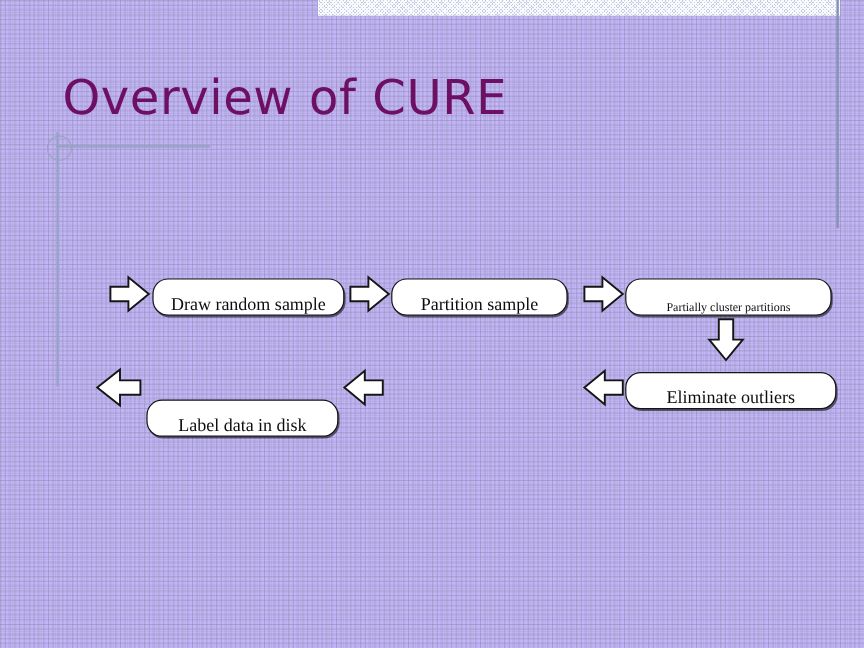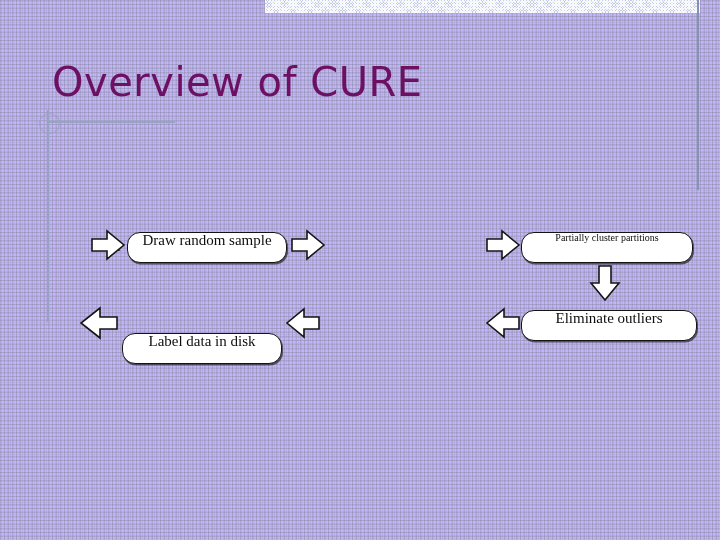--- a/index.html
+++ b/index.html
@@ -127,21 +127,21 @@
     position: absolute;
     box-sizing: border-box;
     border: 1.6px solid #141414;
     border-radius: 13px;
     background: #ffffff;
     color: #0d0d0d;
     font-family: "Liberation Serif", serif;
     font-size: 15px;
     line-height: 1;
     display: flex;
-    align-items: flex-start;
+    align-items: flex-end;
     justify-content: center;
     white-space: nowrap;
     box-shadow: 1px 1.5px 0 rgba(0,0,0,0.55);
   }
   .node.tight { font-size: 10px; }
 
   .plain-label {
     position: absolute;
     font-family: "Liberation Serif", serif;
     font-size: 15px;
@@ -190,20 +190,23 @@
     <div class="node" style="left:82px; top:14px; width:160px; height:31px;">
       <span>Draw random sample</span>
     </div>
 
     <div class="arrow" style="left:245px; top:10px;">
       <svg width="36" height="34" viewBox="0 0 36 34" aria-hidden="true">
         <path d="M2 11 L17 11 L17 3 L34 17 L17 31 L17 23 L2 23 Z"></path>
       </svg>
     </div>
 
+    <div class="node" style="left:281px; top:14px; width:147px; height:31px;">
+      <span>Partition sample</span>
+    </div>
 
     <div class="arrow" style="left:440px; top:10px;">
       <svg width="36" height="34" viewBox="0 0 36 34" aria-hidden="true">
         <path d="M2 11 L17 11 L17 3 L34 17 L17 31 L17 23 L2 23 Z"></path>
       </svg>
     </div>
 
     <div class="node tight" style="left:476px; top:14px; width:172px; height:31px;">
       <span>Partially cluster partitions</span>
     </div>

